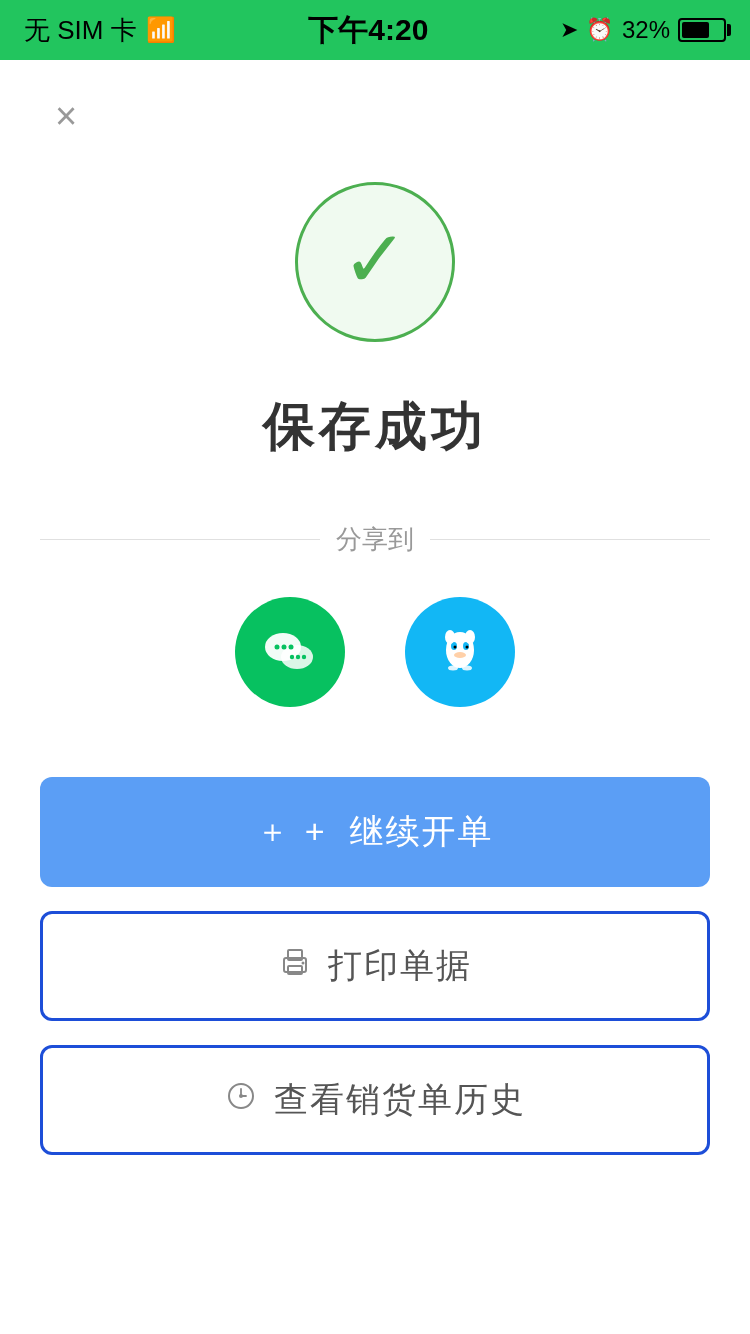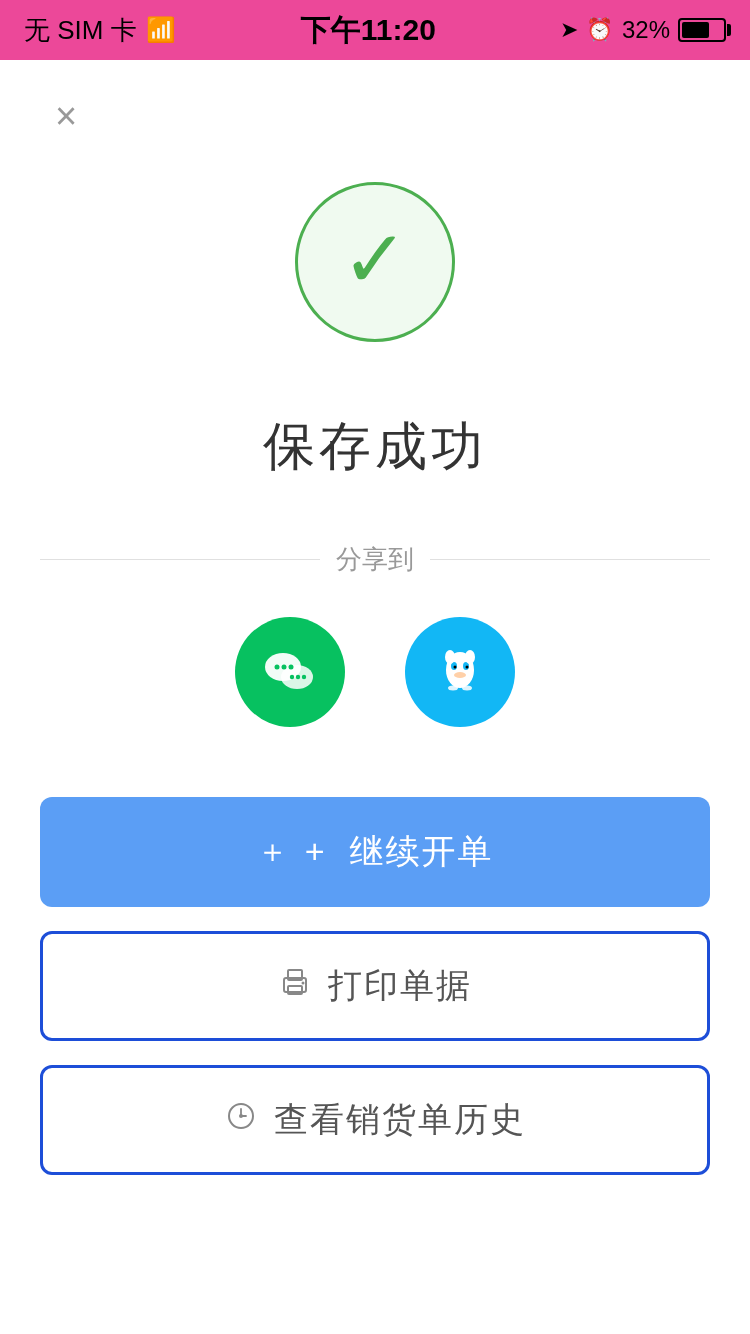--- a/index.html
+++ b/index.html
@@ -15,21 +15,21 @@
       background: #ffffff;
       font-family: -apple-system, 'PingFang SC', 'Helvetica Neue', Arial, sans-serif;
       position: relative;
       overflow-x: hidden;
     }
 
     
     .status-bar {
       width: 100%;
       height: 60px;
-      background: #ec4899;
+      background: #22c55e;
       display: flex;
       align-items: center;
       justify-content: space-between;
       padding: 0 24px;
     }
 
     .status-left {
       display: flex;
       align-items: center;
       gap: 10px;
@@ -135,24 +135,23 @@
       font-size: 80px;
       color: #4CAF50;
       line-height: 1;
       margin-top: -5px;
     }
 
     
     .success-title {
       font-size: 52px;
       color: #333;
-      font-weight: 400;
+      font-weight: 700;
       margin-bottom: 60px;
       letter-spacing: 4px;
-      margin-top: 20px;
     }
 
     
     .share-divider {
       width: 100%;
       display: flex;
       align-items: center;
       gap: 16px;
       margin-bottom: 40px;
     }
@@ -247,21 +246,21 @@
     }
   </style>
 </head>
 <body>
 
 <div class="status-bar">
   <div class="status-left">
     <span>无 SIM 卡 </span>
     <span class="wifi-icon">📶</span>
   </div>
-  <div class="status-center">下午11:20</div>
+  <div class="status-center">下午4:20</div>
   <div class="status-right">
     <span style="font-size:22px;">➤</span>
     <span style="font-size:22px;">⏰</span>
     <span>32%</span>
     <div class="battery-bar">
       <div class="battery-fill"></div>
     </div>
   </div>
 </div>
 

